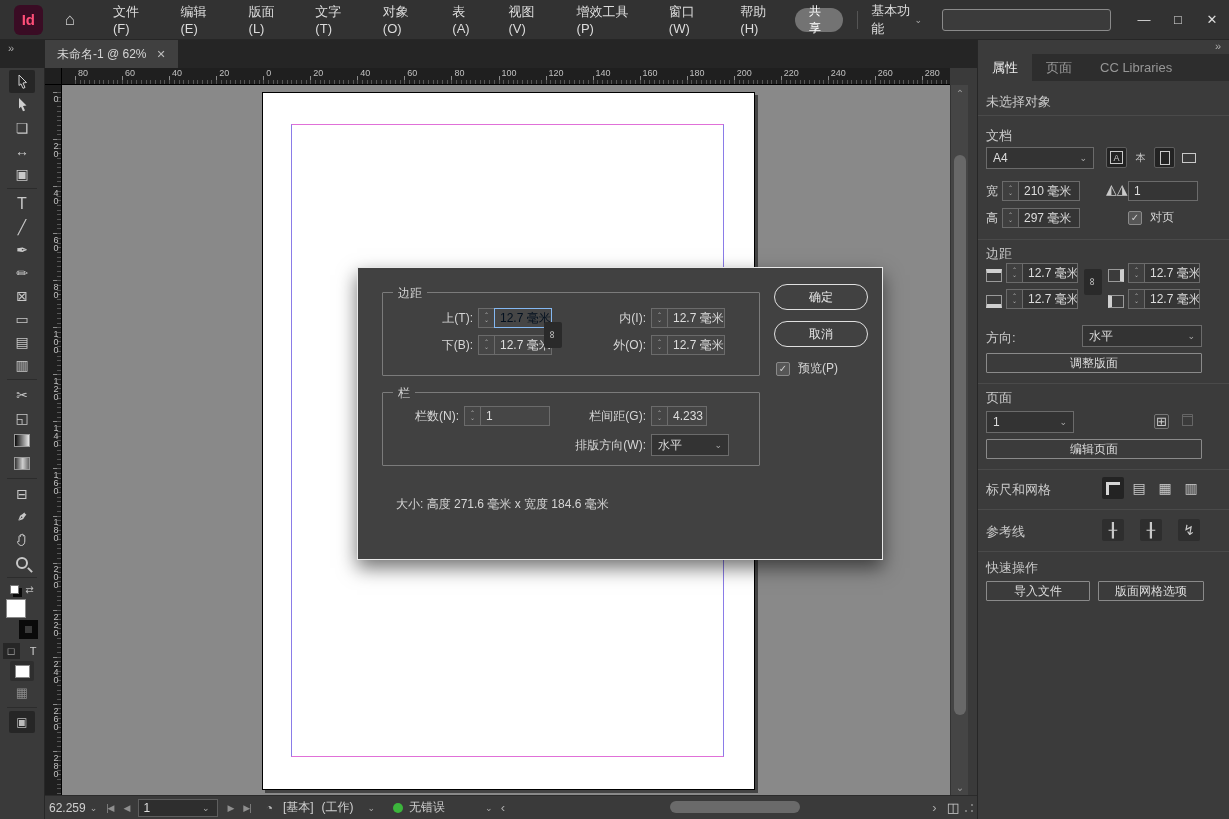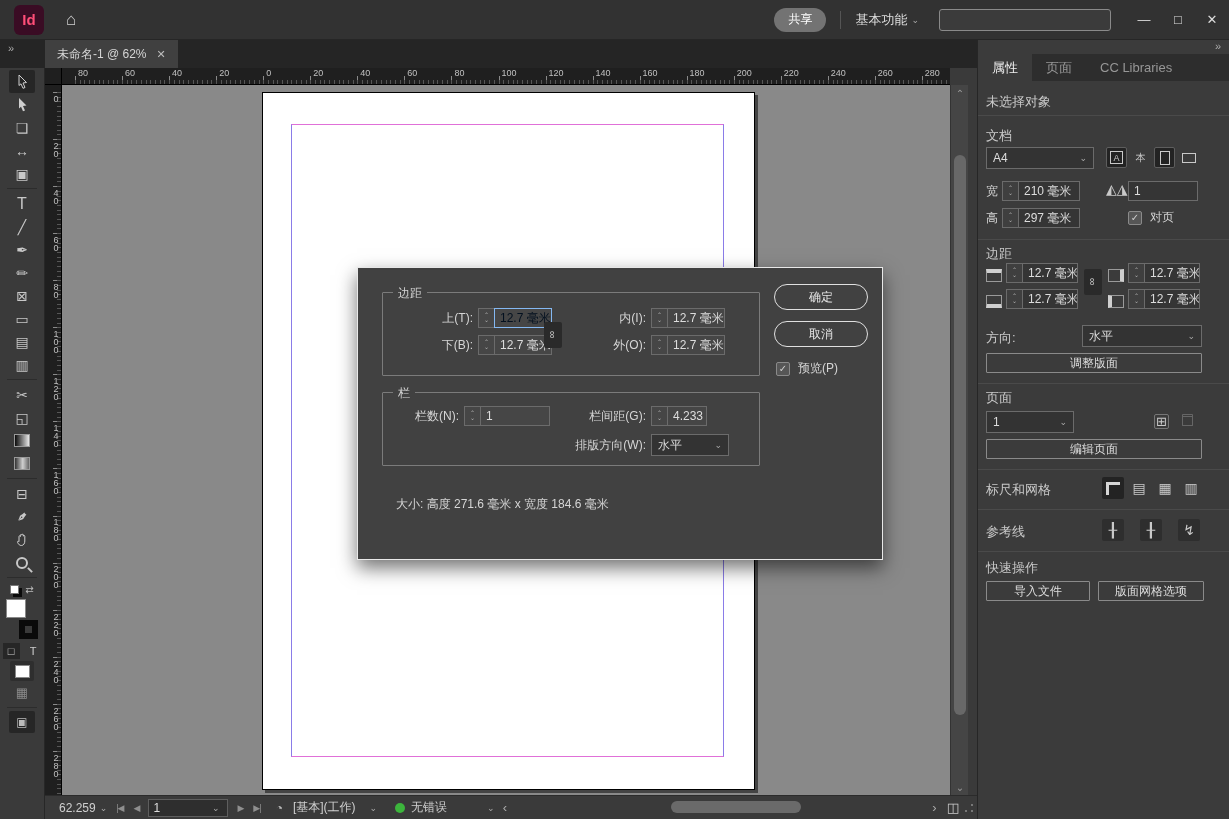--- a/index.html
+++ b/index.html
@@ -68,21 +68,21 @@
 
   
   .vscroll{position:absolute;left:950px;top:85px;width:18px;height:710px;background:#454545;border-left:1px solid #333}
   .vscroll .arr{position:absolute;left:0;width:18px;height:16px;color:#999;font-size:10px;display:flex;align-items:center;justify-content:center}
   .vscroll .arr.up{top:0}.vscroll .arr.dn{bottom:0}
   .vscroll .thumb{position:absolute;left:3px;top:70px;width:12px;height:560px;background:#686868;border-radius:7px}
   .canvas-right-gap{position:absolute;left:968px;top:68px;width:9px;height:727px;background:#3a3a3a}
 
   
   .statusbar{position:absolute;left:45px;top:795px;width:932px;height:24px;background:#3a3a3a;border-top:1px solid #2b2b2b;display:flex;align-items:center;font-size:12px;color:#cfcfcf}
-  .statusbar .zoomval{margin-left:14px}
+  .statusbar .zoomval{margin-left:4px}
   .sb-chev{color:#aaa;font-size:9px;margin:0 4px}
   .navbtn{color:#8f8f8f;font-size:9px;margin:0 5px;letter-spacing:-1px}
   .pagefield{width:80px;height:18px;background:#2e2e2e;border:1px solid #5e5e5e;display:flex;align-items:center;justify-content:space-between;padding:0 4px;margin:0 4px;color:#ddd}
   .preflight{font-size:12px;color:#bbb;margin:0 10px}
   .grn{width:10px;height:10px;border-radius:50%;margin:0 6px 0 14px}
   .hscroll{flex:1;height:13px;margin:0 6px;position:relative}
   .hscroll .thumb{position:absolute;left:38%;top:0;width:130px;height:12px;background:#6a6a6a;border-radius:7px}
   .spreadico{font-size:13px;color:#ccc;margin:0 6px}
   .grip{width:8px;height:8px;margin-right:4px;background:
     radial-gradient(circle at 7px 1px,#777 1px,transparent 1.4px),
@@ -132,20 +132,32 @@
   .flabel{color:#d5d5d5;font-size:12px;text-align:right;white-space:nowrap}
   .pill{width:94px;height:26px;border:1.5px solid #e0e0e0;border-radius:13px;color:#e6e6e6;display:flex;align-items:center;justify-content:center;font-size:12px;background:transparent}
   .dlg .fld,.dlg .spin{background:#464646}
 </style>
 </head>
 <body>
 
 <header class="topbar">
   <div class="idlogo">Id</div>
   <span class="home">⌂</span>
+  <nav class="menubar">
+      <span>文件(F)</span>
+      <span>编辑(E)</span>
+      <span>版面(L)</span>
+      <span>文字(T)</span>
+      <span>对象(O)</span>
+      <span>表(A)</span>
+      <span>视图(V)</span>
+      <span>增效工具(P)</span>
+      <span>窗口(W)</span>
+      <span>帮助(H)</span>
+    </nav>
   <div class="top-right">
     <div class="share" style="background:#737373">共享</div>
     <div class="tdiv"></div>
     <div class="workspace">
       <span>基本功能</span>
       <span class="sb-chev">⌄</span>
     </div>
     <input class="searchbox" value="" style="">
     <div class="wctl">
       <span>—</span>
@@ -374,21 +386,21 @@
   <span class="navbtn">|◀</span>
   <span class="navbtn">◀</span>
   <span class="pagefield">
     <span>1</span>
     <span class="sb-chev">⌄</span>
   </span>
   <span class="navbtn">▶</span>
   <span class="navbtn">▶|</span>
   <span class="preflight">◔</span>
   <span>[基本]</span>
-  <span style="">(工作)</span>
+  <span style="margin-left:8px">(工作)</span>
   <span class="sb-chev" style="margin-left:14px">⌄</span>
   <span class="grn" style="background:#3cb53c"></span>
   <span>无错误</span>
   <span class="sb-chev" style="margin-left:40px">⌄</span>
   <span class="sb-chev" style="font-size:13px">‹</span>
   <div class="hscroll">
     <div class="thumb"></div>
   </div>
   <span class="sb-chev" style="font-size:13px">›</span>
   <span class="spreadico">◫</span>

